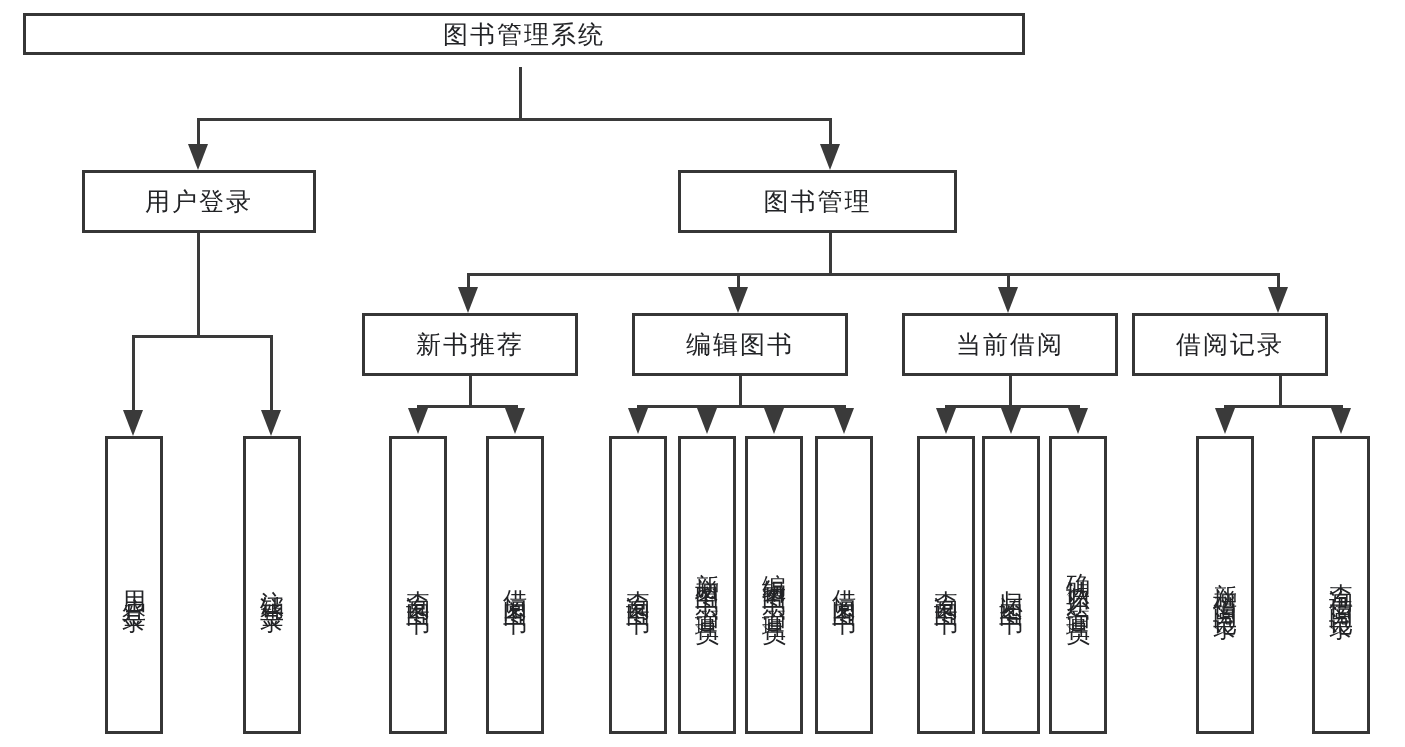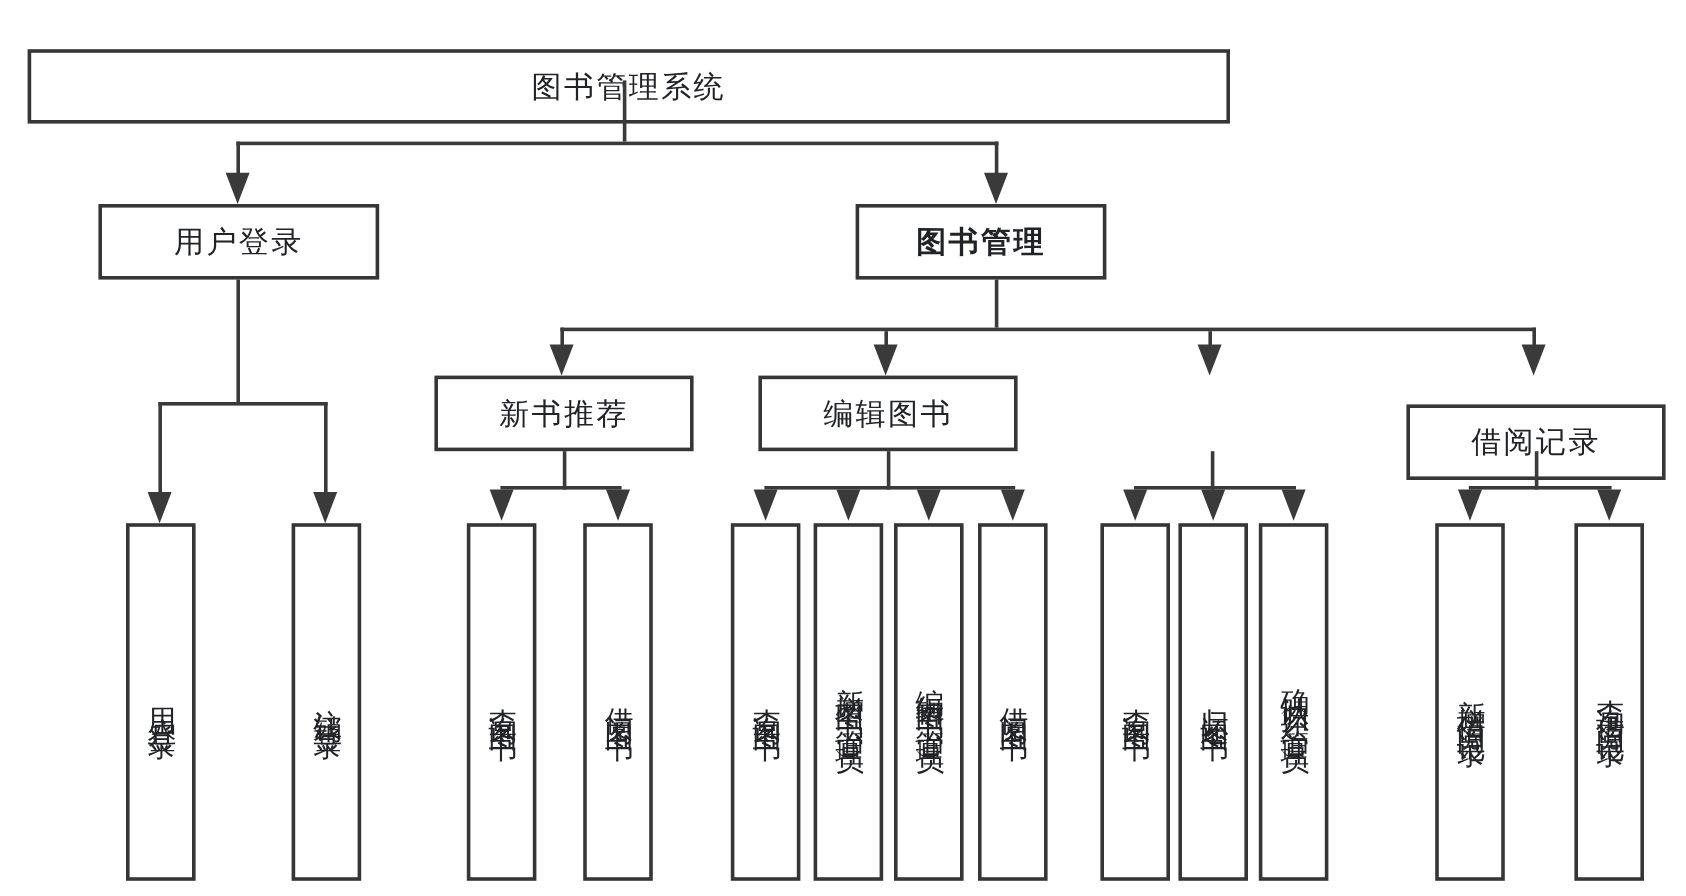--- a/index.html
+++ b/index.html
@@ -53,38 +53,41 @@
     font-size:21px;
     color:#b2b2b2;
     letter-spacing:1px;
   }
 </style>
 </head>
 <body>
 
 <div id="stage">
 
-  <div class="node" style="left:23px;top:13px;width:1002px;height:62px;margin-top:28px;">
+  <div class="node" style="left:23px;top:13px;width:1002px;height:42px;">
     <span>图书管理系统</span>
   </div>
 
   <div class="node" style="left:82px;top:170px;width:234px;height:63px;">
     <span>用户登录</span>
   </div>
-  <div class="node" style="left:713px;top:170px;width:209px;height:63px;font-weight:bold;">
+  <div class="node" style="left:678px;top:170px;width:279px;height:63px;">
     <span>图书管理</span>
   </div>
 
   <div class="node" style="left:362px;top:313px;width:216px;height:63px;">
     <span>新书推荐</span>
   </div>
   <div class="node" style="left:632px;top:313px;width:216px;height:63px;">
     <span>编辑图书</span>
   </div>
-  <div class="node" style="left:1172px;top:313px;width:216px;height:63px;margin-top:24px;">
+  <div class="node" style="left:902px;top:313px;width:216px;height:63px;">
+    <span>当前借阅</span>
+  </div>
+  <div class="node" style="left:1132px;top:313px;width:196px;height:63px;">
     <span>借阅记录</span>
   </div>
 
   <div class="leaf" style="left:105px;">
     <span>用户登录</span>
   </div>
   <div class="leaf" style="left:243px;">
     <span>注销登录</span>
   </div>
   <div class="leaf" style="left:389px;">

